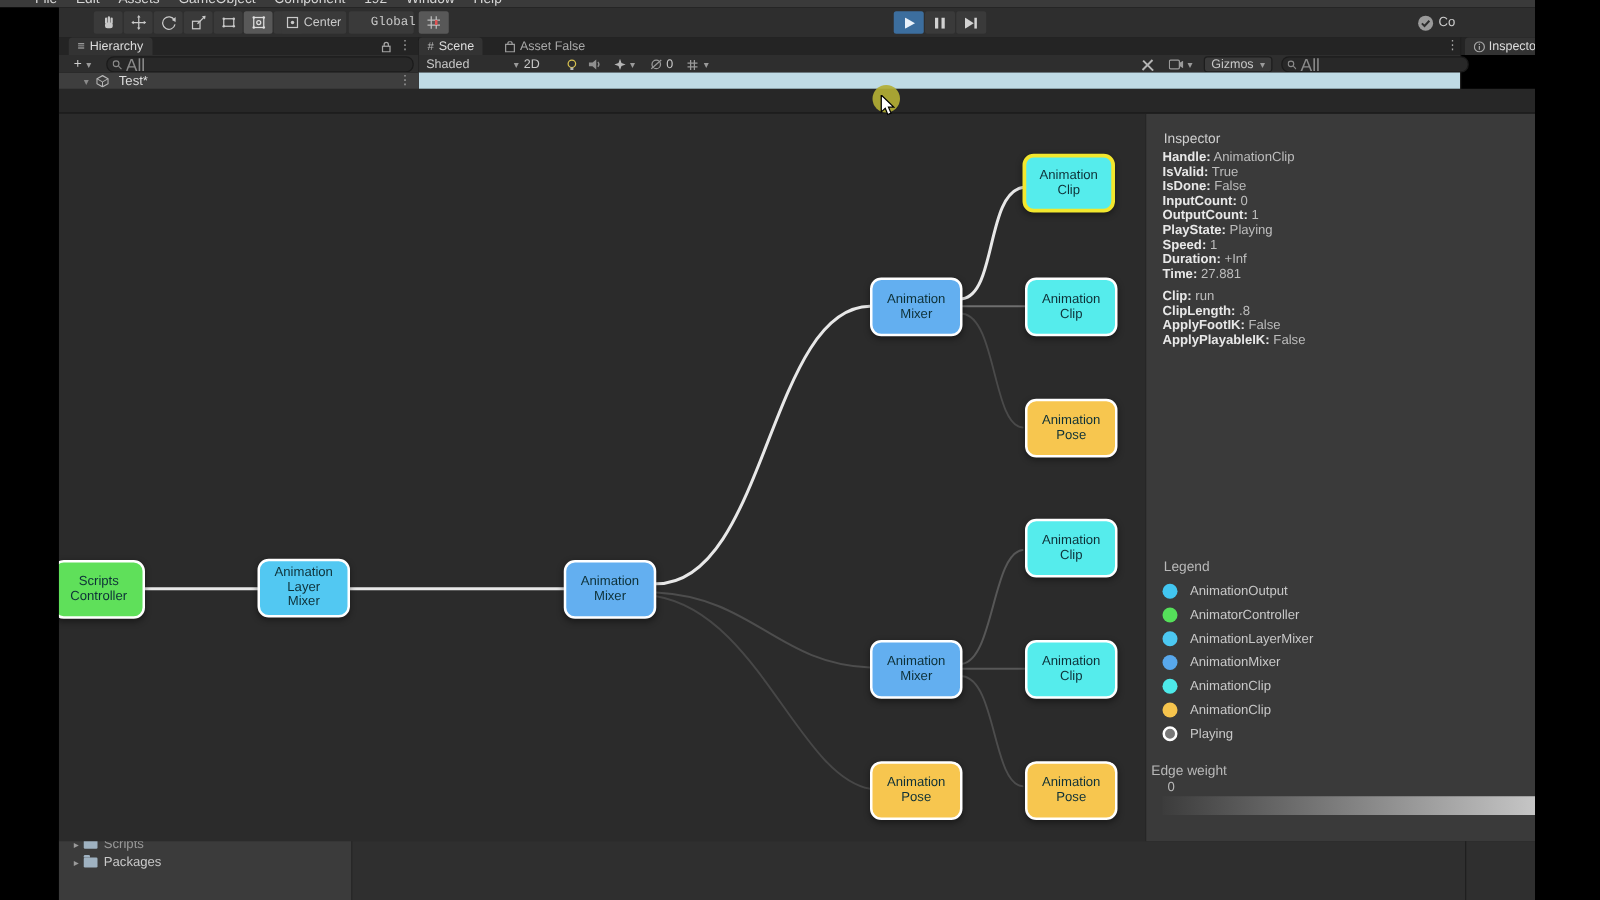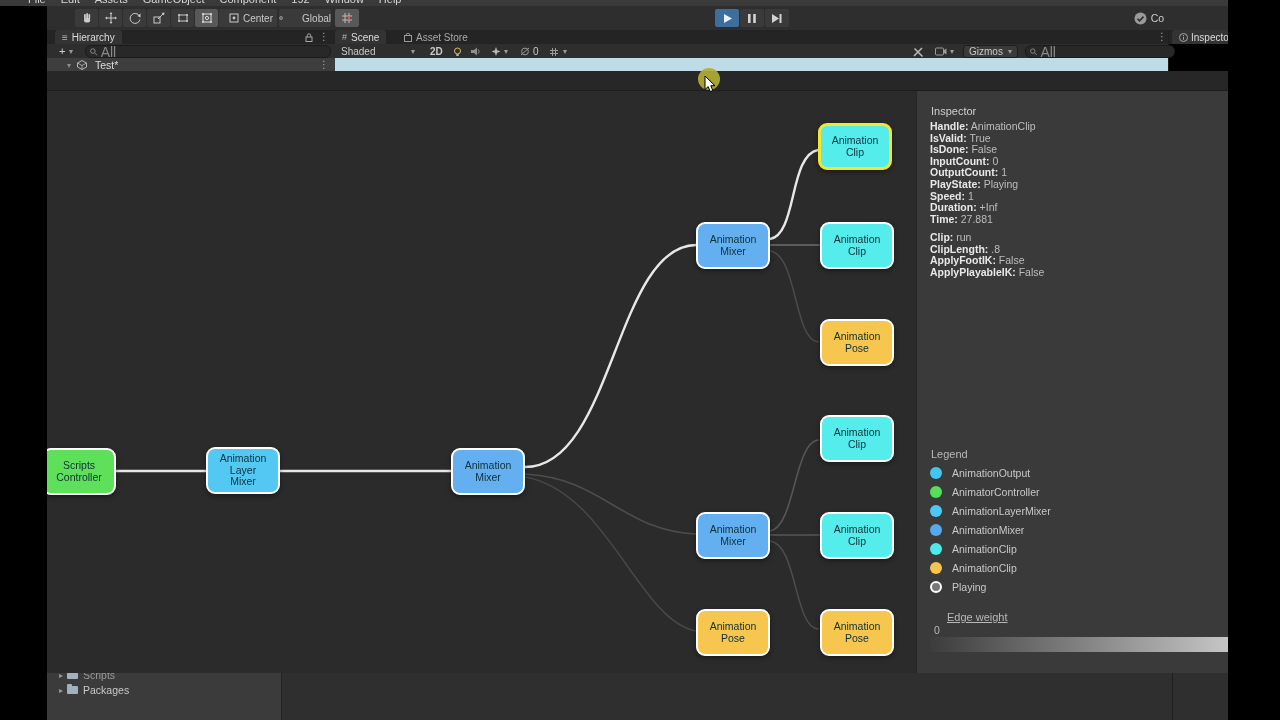--- a/index.html
+++ b/index.html
@@ -136,21 +136,21 @@
           <circle cx="5" cy="5" r="1.4" fill="#c9c9c9"></circle>
         </svg>
       <span style="margin-left:4px;">Center</span>
     </div>
     <div class="tbtn" style="left:232px;width:52px;">
       <svg width="10" height="10" viewBox="0 0 10 10">
           <circle cx="5" cy="5" r="4" fill="none" stroke="#c9c9c9"></circle>
           <ellipse cx="5" cy="5" rx="1.8" ry="4" fill="none" stroke="#c9c9c9" stroke-width=".7"></ellipse>
           <line x1="1" y1="5" x2="9" y2="5" stroke="#c9c9c9" stroke-width=".7"></line>
         </svg>
-      <span style="margin-left:19px;">Global</span>
+      <span style="margin-left:19px;font-family:Liberation Mono, monospace;">Global</span>
     </div>
 
     <div class="tbtn active" style="left:288px;width:24px;">
       <svg width="12" height="12" viewBox="0 0 12 12">
         <path d="M1 4h10M1 8h10M4 1v10M8 1v10" stroke="#bcbcbc" stroke-width="1"></path>
         <path d="M8 4v4" stroke="#e05555" stroke-width="2"></path>
       </svg>
     </div>
 
     <div id="play-group">
@@ -197,21 +197,21 @@
   <div class="abs tabbar" style="left:335px;top:30px;width:833px;">
     <div class="tab" style="left:0;">
       <span style="color:#b5b5b5;margin-right:4px;font-size:9px;">#</span>
       <span>Scene</span>
     </div>
     <div class="tab inactive" style="left:62px;">
       <svg width="8" height="9" viewBox="0 0 8 9" style="margin-right:4px;">
           <rect x="0.5" y="2.5" width="7" height="6" fill="none" stroke="#9a9a9a"></rect>
           <path d="M2.3 2.5 V1.8 a1.7 1.7 0 0 1 3.4 0 V2.5" fill="none" stroke="#9a9a9a"></path>
         </svg>
-      <span>Asset Store</span>
+      <span>Asset False</span>
     </div>
     <div class="abs kebab" style="left:822px;top:0;">⋮</div>
   </div>
 
   <div class="abs tabbar" style="left:1168px;top:30px;width:60px;">
     <div class="tab" style="left:4px;">
       <svg width="9" height="9" viewBox="0 0 9 9" style="margin-right:3px;">
           <circle cx="4.5" cy="4.5" r="4" fill="none" stroke="#a5a5a5"></circle>
           <rect x="4" y="3.8" width="1" height="3" fill="#a5a5a5"></rect>
           <rect x="4" y="2" width="1" height="1" fill="#a5a5a5"></rect>
@@ -229,21 +229,21 @@
           <circle cx="3" cy="3" r="2.4" fill="none" stroke="#8a8a8a"></circle>
           <line x1="5" y1="5" x2="7.5" y2="7.5" stroke="#8a8a8a"></line>
         </svg>
       <input value="All" style="">
     </div>
   </div>
 
   <div class="abs panelbar" style="left:335px;top:44px;width:833px;">
     <span class="abs minitext" style="left:6px;top:2px;">Shaded</span>
     <span class="abs caret" style="left:76px;top:3px;">▾</span>
-    <span class="abs minitext" style="left:95px;top:2px;font-weight:bold;">2D</span>
+    <span class="abs minitext" style="left:84px;top:2px;">2D</span>
     <svg class="abs" style="left:118px;top:3px;" width="9" height="10" viewBox="0 0 9 10">
         <circle cx="4.5" cy="4" r="3" fill="none" stroke="#d7c14f"></circle>
         <rect x="3.3" y="7" width="2.4" height="2" fill="#b5b5b5"></rect>
       </svg>
     <svg class="abs" style="left:136px;top:3px;" width="10" height="9" viewBox="0 0 10 9">
         <polygon points="0,3 3,3 6,0.5 6,8.5 3,6 0,6" fill="#8f8f8f"></polygon>
         <path d="M7.3 2.5 a3 3 0 0 1 0 4" fill="none" stroke="#8f8f8f"></path>
       </svg>
     <svg class="abs" style="left:156px;top:3px;" width="10" height="9" viewBox="0 0 10 9">
         <polygon points="5,0 6.2,3.3 9.5,4.5 6.2,5.7 5,9 3.8,5.7 0.5,4.5 3.8,3.3" fill="#b5b5b5"></polygon>
@@ -405,21 +405,21 @@
           <div class="legend-row">
             <span class="legend-dot" style="background: rgb(246, 196, 77);"></span>
             <span class="legend-label">AnimationClip</span>
           </div>
           <div class="legend-row">
             <span class="legend-dot" style="background: rgb(120, 120, 120); border: 2px solid rgb(255, 255, 255);"></span>
             <span class="legend-label">Playing</span>
           </div>
         </div>
 
-      <div class="abs sb-title" style="left:30px;top:520px;color:#b8b8b8;text-decoration:underline;">Edge weight</div>
+      <div class="abs sb-title" style="left:4px;top:520px;color:#b8b8b8;">Edge weight</div>
       <div class="abs" style="left:17px;top:533px;font-size:10.5px;color:#b8b8b8;">0</div>
       <div class="abs" style="left:13px;top:546px;width:299px;height:15px;background:linear-gradient(to right,#3c3c3c,#c6c6c6);"></div>
     </div>
   </div>
 
   <div class="abs" id="bottom-panel">
     <div id="proj-tree">
       <div class="proj-row" style="top:-4px;color:#9a9a9a;">
         <span class="caret" style="margin-left:12px;">▸</span>
         <span class="folder"></span>

